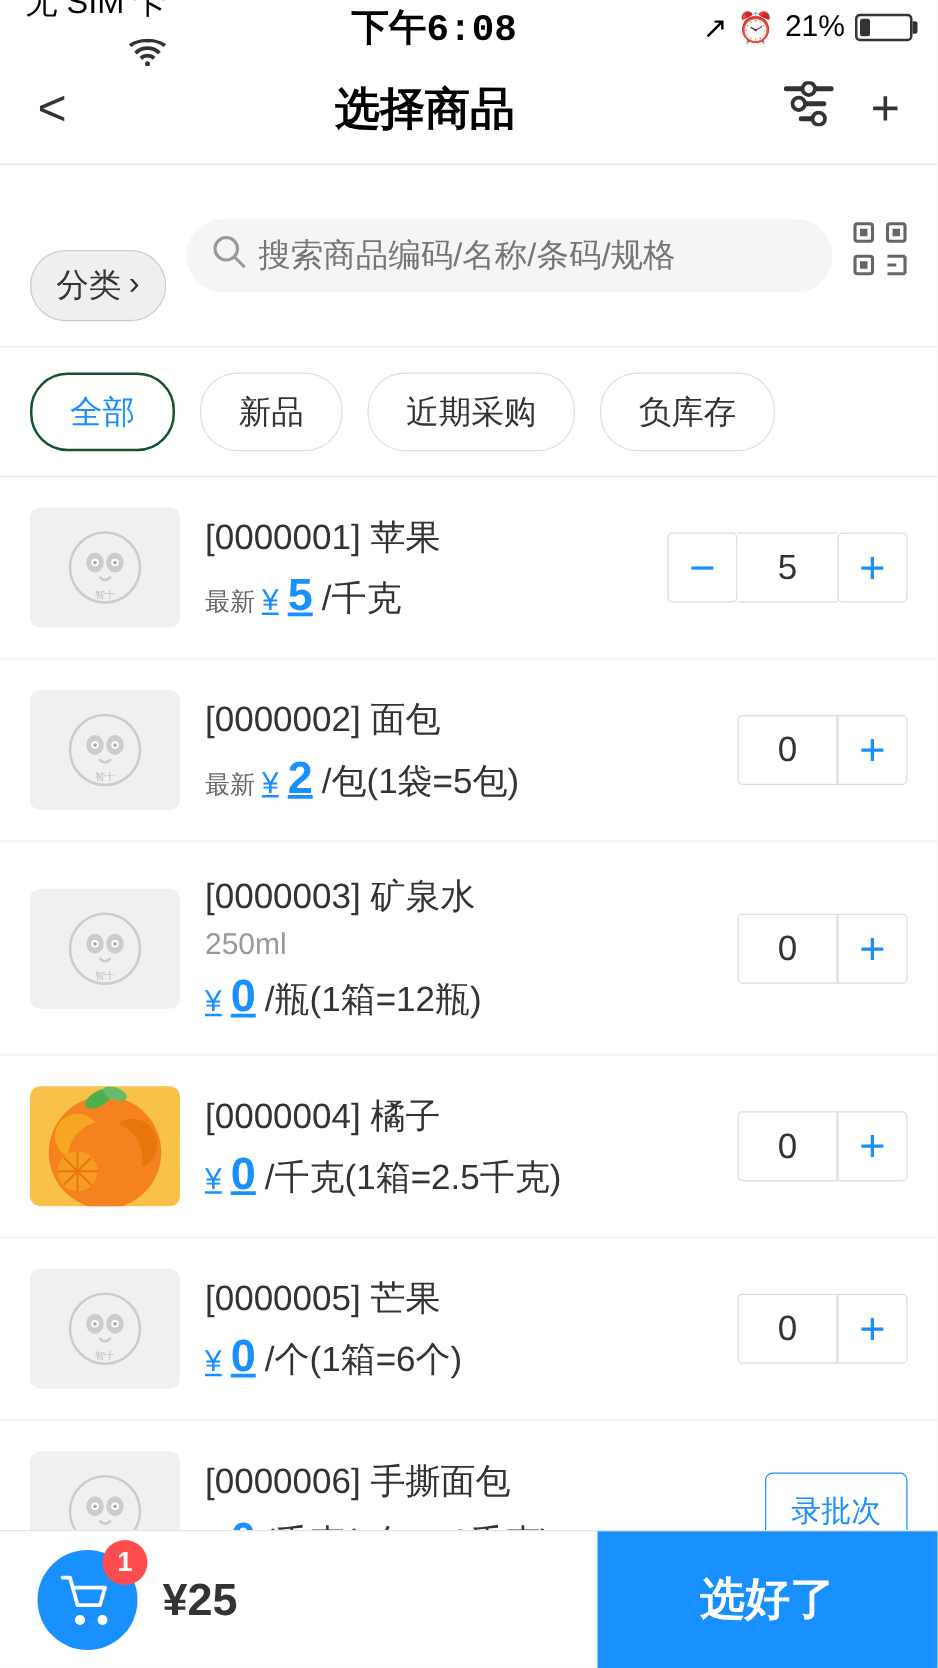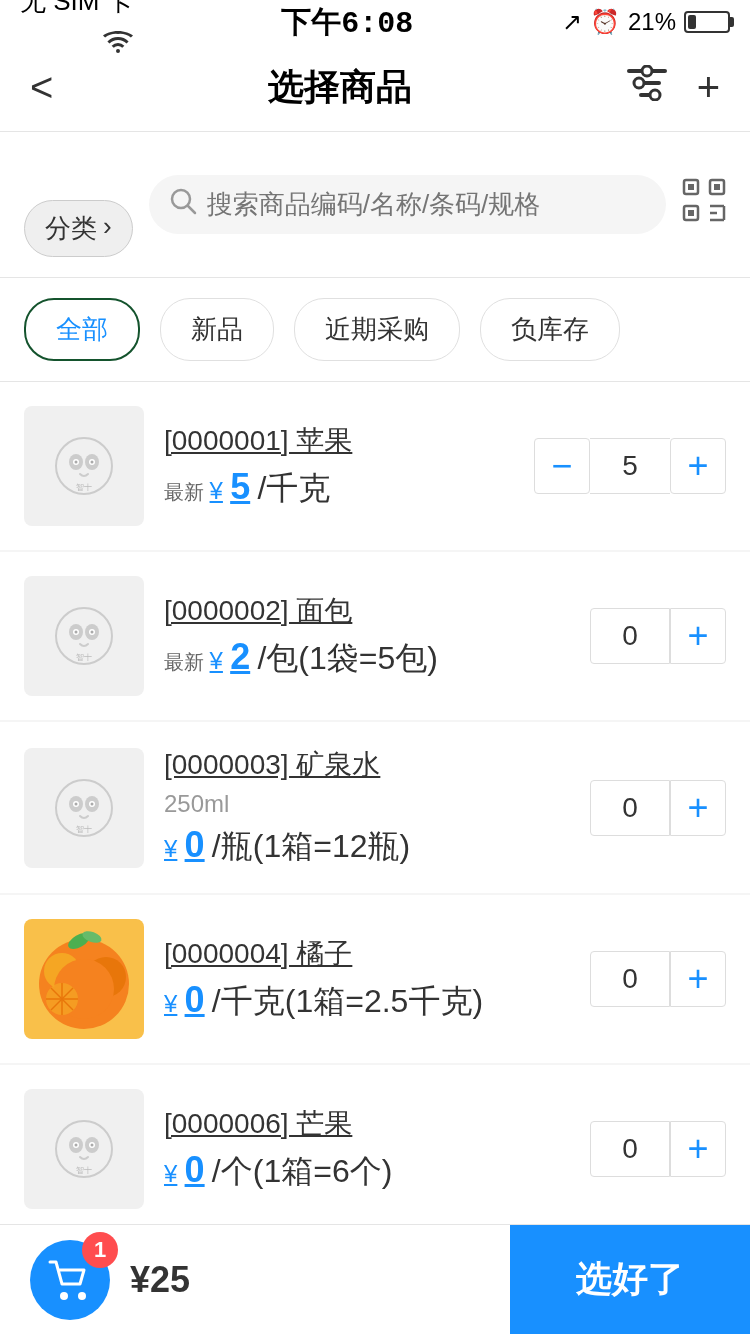--- a/index.html
+++ b/index.html
@@ -92,35 +92,35 @@
     .product-list { background: #f5f5f5; }
     .product-item {
       background: #fff;
       margin-bottom: 2px;
       padding: 24px;
       display: flex;
       align-items: center;
       gap: 20px;
     }
     .product-img {
-      width: 120px; height: 120px; border-radius: 8px; background: #f0f0f0;
+      width: 120px; height: 96px; border-radius: 8px; background: #f0f0f0;
       display: flex; align-items: center; justify-content: center; flex-shrink: 0; overflow: hidden;
     }
     .owl-logo {
       display: flex; flex-direction: column; align-items: center; justify-content: center;
       width: 100%; height: 100%; color: #bbb;
     }
     .owl-svg { width: 60px; height: 60px; }
     .product-info { flex: 1; min-width: 0; }
-    .product-name { font-size: 28px; color: #333; font-weight: 500; margin-bottom: 6px; text-decoration: underline; }
+    .product-name { font-size: 28px; color: #333; font-weight: 500; margin-bottom: 6px; }
     .product-spec { font-size: 24px; color: #999; margin-bottom: 6px; }
     .product-price { font-size: 26px; color: #333; }
     .product-price .price-label { color: #666; font-size: 20px; }
     .product-price .price-val { color: #1890ff; font-size: 36px; font-weight: 700; text-decoration: underline; }
-    .product-price .price-unit { color: #333; font-size: 32px; }
+    .product-price .price-unit { color: #333; font-size: 28px; }
     .quantity-ctrl { display: flex; align-items: center; gap: 0; flex-shrink: 0; }
     .qty-btn {
       width: 56px; height: 56px; border: 1px solid #ddd; background: #fff;
       display: flex; align-items: center; justify-content: center;
       font-size: 36px; color: #1890ff; cursor: pointer; border-radius: 4px;
     }
     .qty-input {
       width: 80px; height: 56px; border: 1px solid #ddd; border-left: none; border-right: none;
       text-align: center; font-size: 28px; color: #333; outline: none;
     }
@@ -151,21 +151,21 @@
       display: flex; align-items: center; justify-content: center; cursor: pointer;
     }
     .cart-badge {
       position: absolute; top: -8px; right: -8px;
       background: #ff4d4f; color: #fff; border-radius: 50%;
       width: 36px; height: 36px; display: flex; align-items: center; justify-content: center;
       font-size: 22px; font-weight: 700;
     }
     .cart-total { font-size: 36px; font-weight: 700; color: #333; }
     .confirm-btn {
-      width: 240px; height: 110px; background: #1890ff; color: #fff;
+      width: 272px; height: 110px; background: #1890ff; color: #fff;
       border: none; font-size: 36px; font-weight: 600; cursor: pointer;
     }
   </style>
 </head>
 <body>
 
 <div class="status-bar">
   <div class="status-left">
     <span>无 SIM 卡</span>
     <span>
@@ -381,21 +381,21 @@
           <circle cx="22" cy="26" r="3" fill="#fff"></circle>
           <circle cx="38" cy="26" r="3" fill="#fff"></circle>
           <circle cx="22" cy="26" r="1.5" fill="#aaa"></circle>
           <circle cx="38" cy="26" r="1.5" fill="#aaa"></circle>
           <path d="M26 38 Q30 42 34 38" stroke="#ccc" stroke-width="2" fill="none" stroke-linecap="round"></path>
           <text x="30" y="54" text-anchor="middle" font-size="8" fill="#bbb">智十</text>
         </svg>
       </div>
     </div>
     <div class="product-info">
-      <div class="product-name">[0000006] 芒果</div>
+      <div class="product-name">[0000005] 芒果</div>
       <div class="product-price">
         <span style="color:#1890ff;font-size:24px;text-decoration:underline;">¥</span>
         <span class="price-val">0</span>
         <span class="price-unit">/个(1箱=6个)</span>
       </div>
     </div>
     <div class="qty-only">
       <input class="qty-input-only" type="text" value="0" style="">
       <button class="qty-btn" style="border-radius:0 4px 4px 0;">+</button>
     </div>

